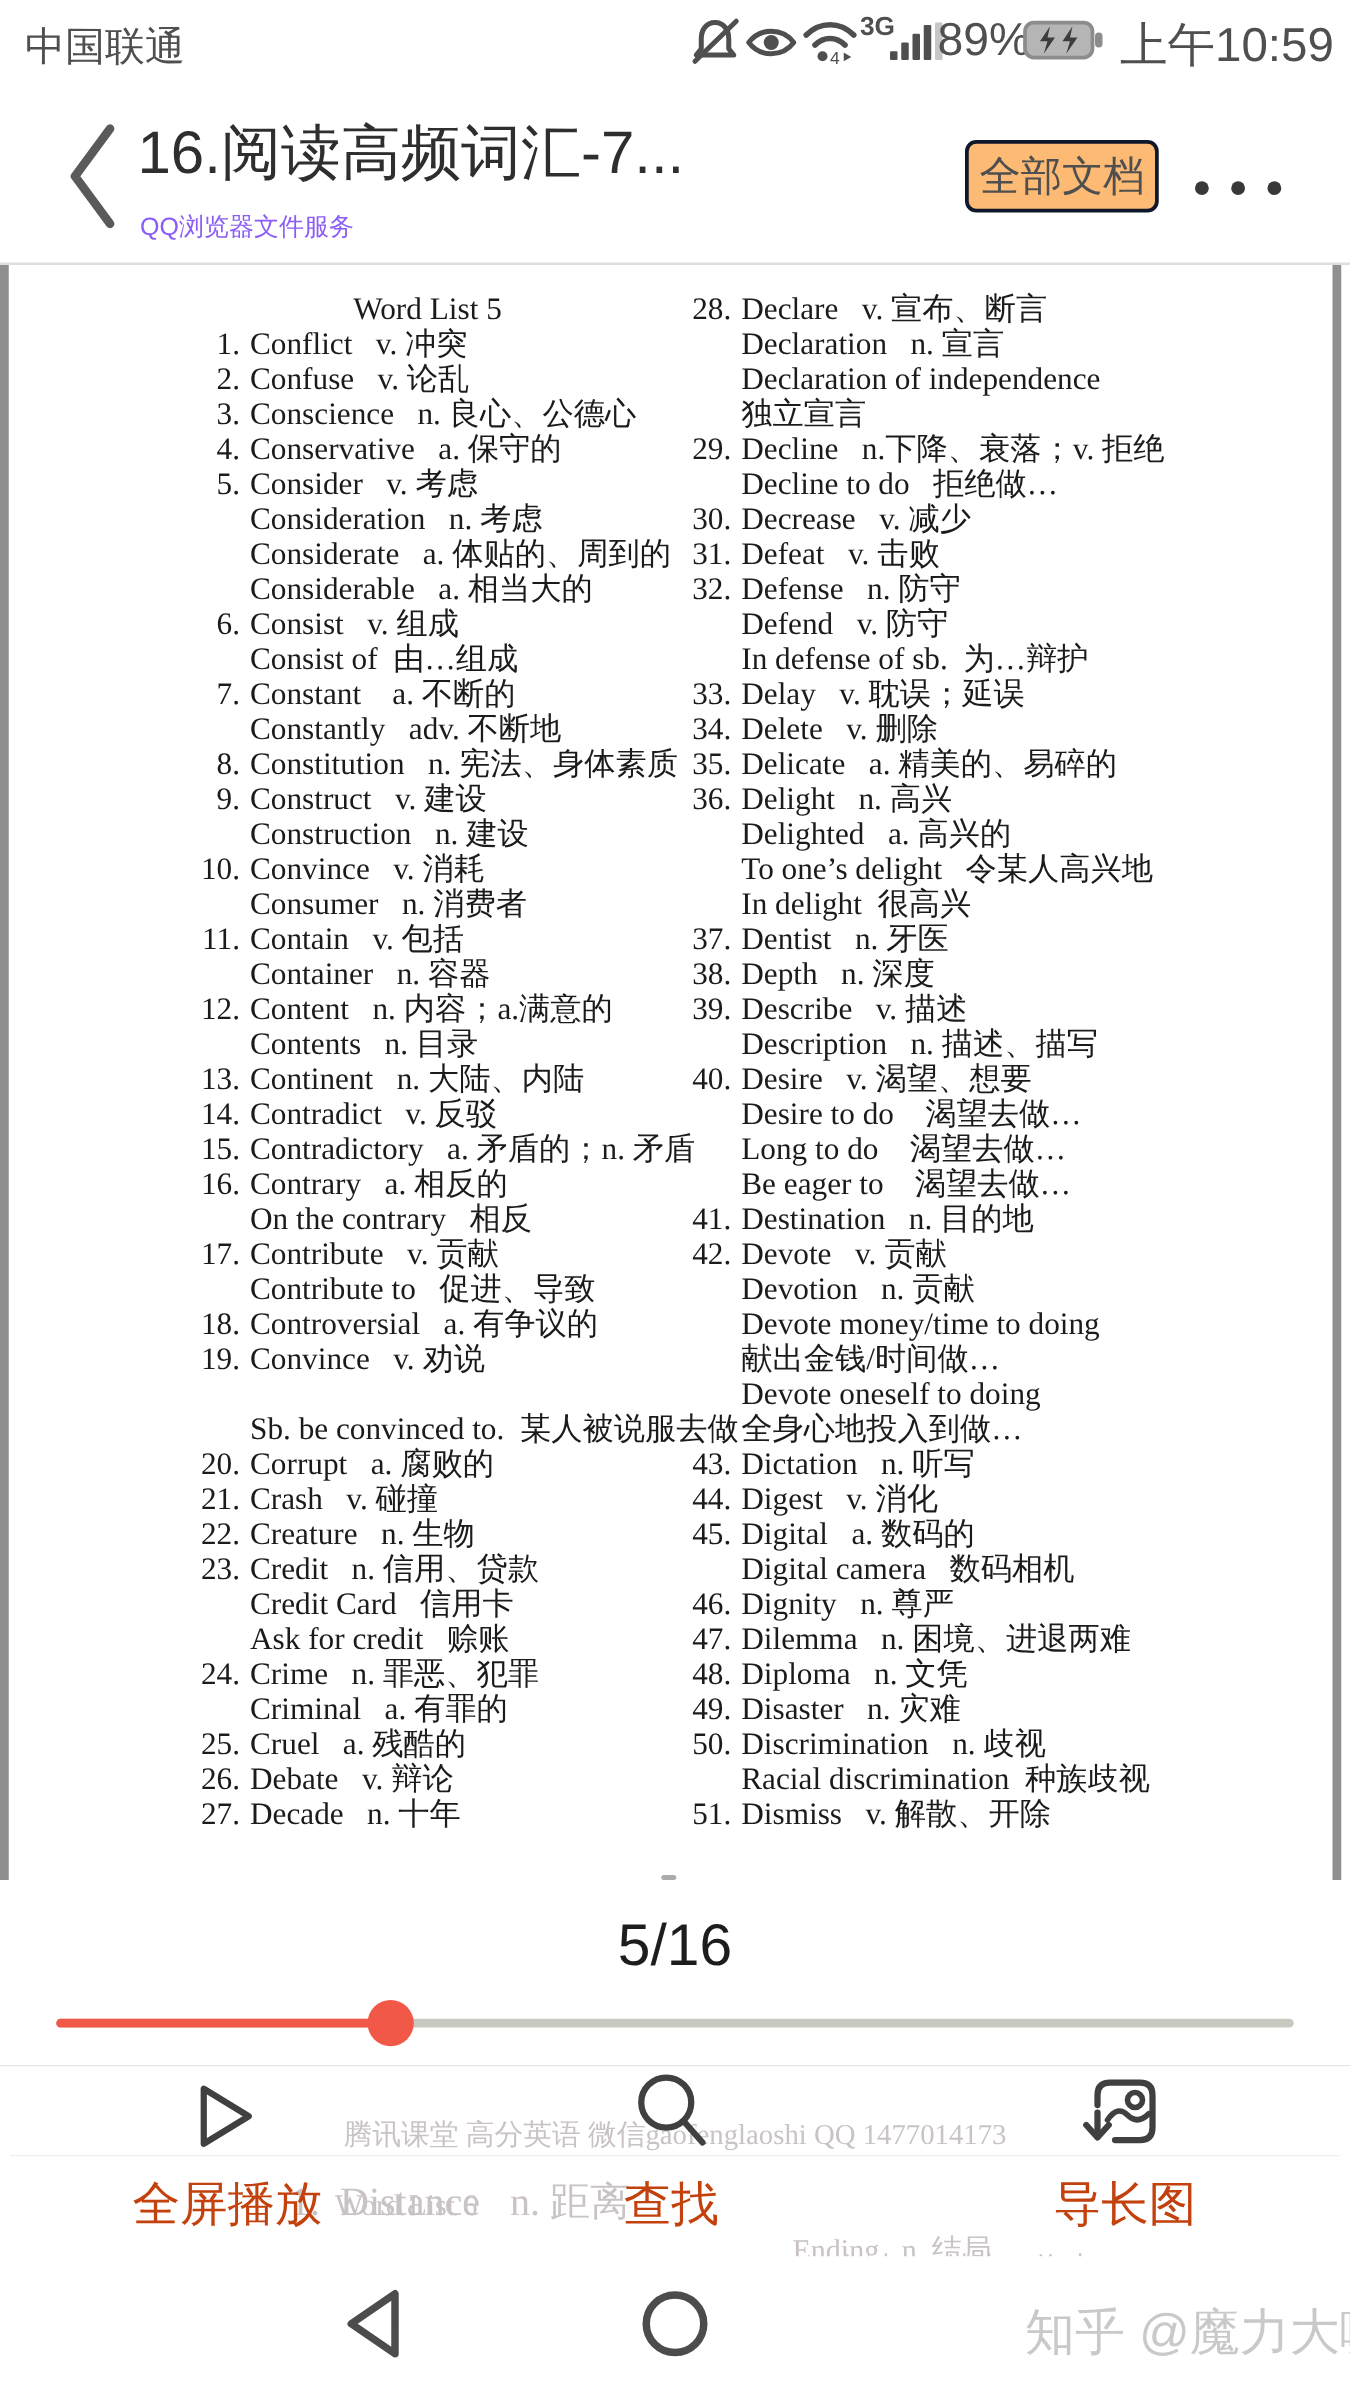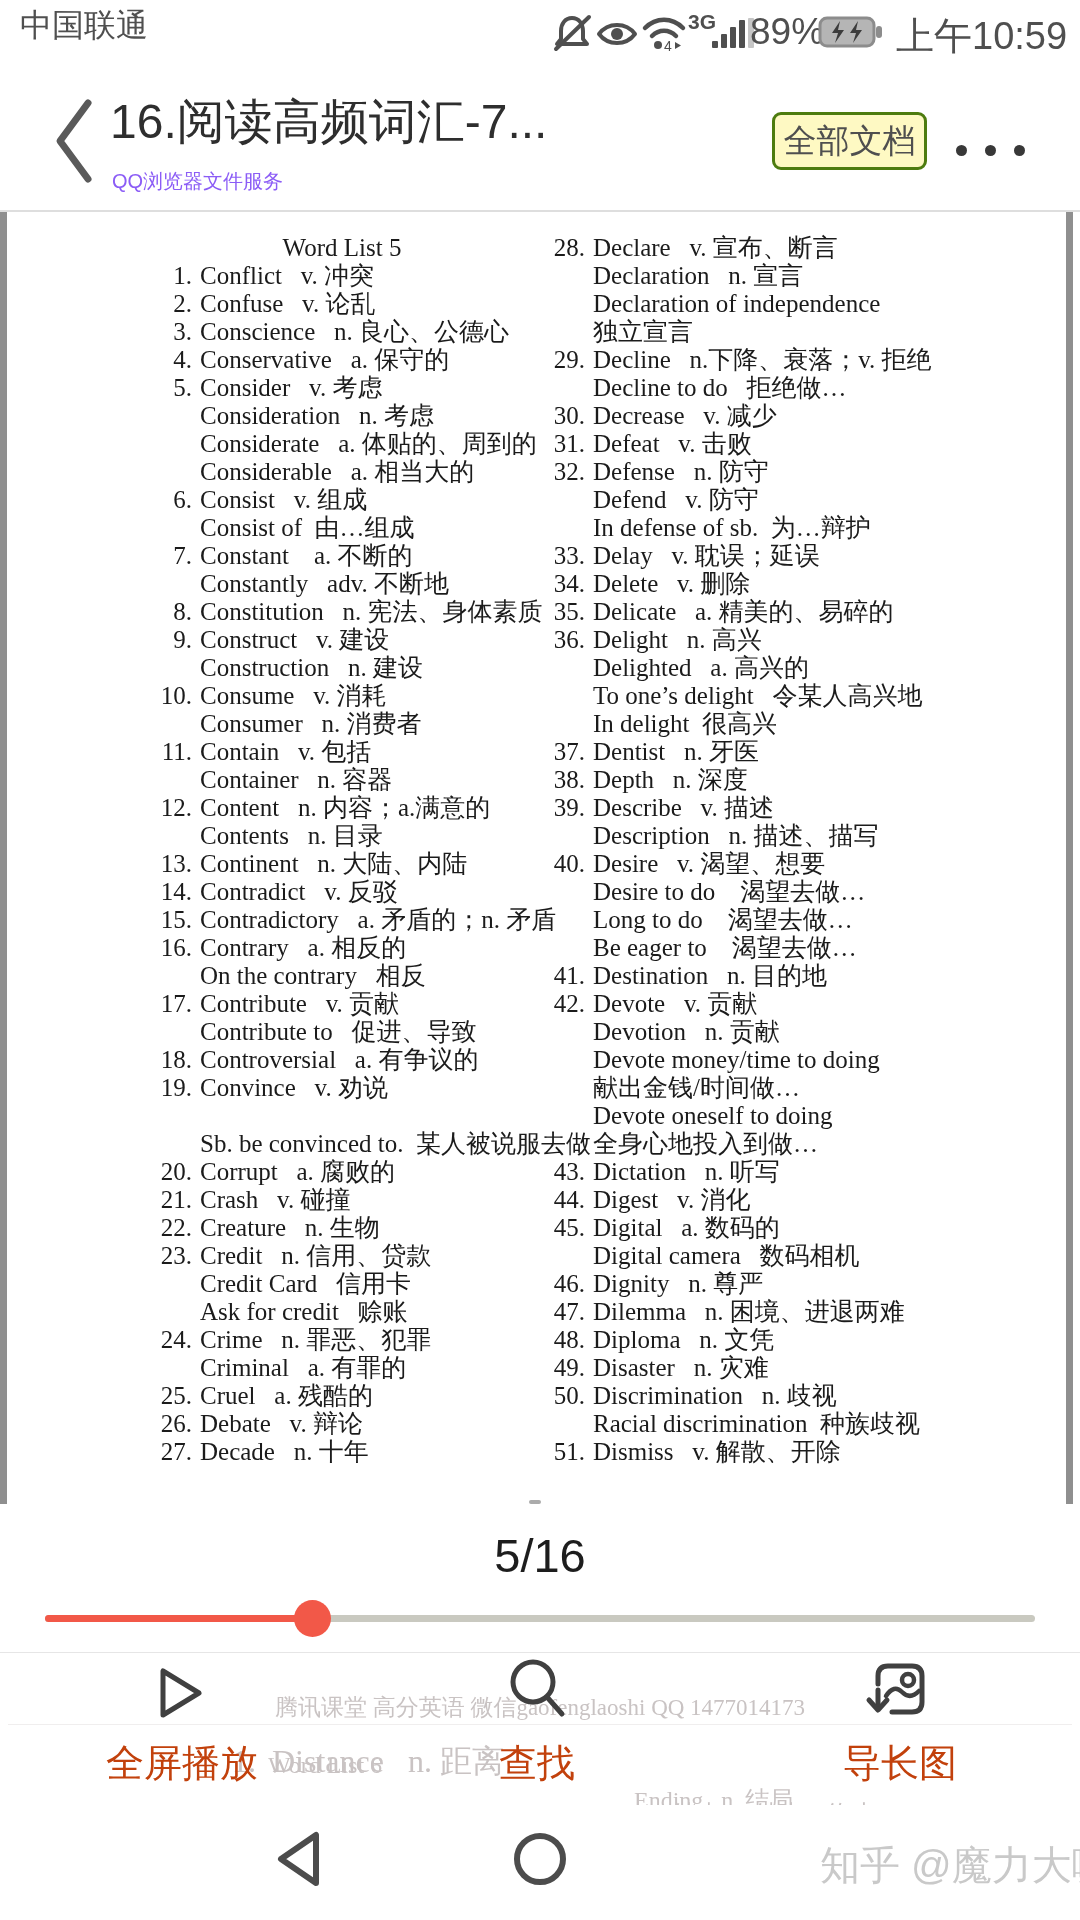--- a/index.html
+++ b/index.html
@@ -1,34 +1,34 @@
 <!DOCTYPE html>
 <html><head>
 <meta charset="utf-8">
 <style>
   html,body{margin:0;padding:0;background:#fff;}
   #screen{position:relative;width:1080px;height:1920px;background:#ffffff;overflow:hidden;
           font-family:"Liberation Sans","DejaVu Sans",sans-serif;color:#4f4f4f;}
   .abs{position:absolute;}
 
   
-  #carrier{left:20px;top:4px;font-size:32px;color:#4f4f4f;}
+  #carrier{left:20px;top:16px;font-size:32px;color:#4f4f4f;}
   .sicon{color:#4f4f4f;}
   #net-label{left:688px;top:10px;font-size:21px;font-weight:bold;color:#4f4f4f;}
   #sig-bars{left:712px;top:18px;display:flex;align-items:flex-end;gap:3px;height:30px;}
   #sig-bars .b{width:6px;background:#4f4f4f;border-radius:1px;}
   #sig-bars .b.light{background:#c6c6c6;}
   #batt-pct{left:750px;top:11px;font-size:37px;color:#4f4f4f;}
   #clock{left:896px;top:11px;font-size:38px;color:#4f4f4f;}
 
   
   #hdr-title{left:110px;top:90px;font-size:48px;font-weight:400;color:#2e2e2e;white-space:nowrap;}
   #hdr-sub{left:112px;top:168px;font-size:20px;color:#8b5cf6;}
-  #all-docs-btn{left:772px;top:112px;width:155px;height:58px;border:3px solid #4d7c0f;border-radius:9px;
-        background:#fef9c3;display:flex;align-items:center;justify-content:center;
+  #all-docs-btn{left:772px;top:112px;width:155px;height:58px;border:3px solid #0f172a;border-radius:9px;
+        background:#fdba74;display:flex;align-items:center;justify-content:center;
         font-size:33px;color:#4f4f4f;box-sizing:border-box;}
   #more-dots{left:956px;top:145px;display:flex;gap:18px;}
   #more-dots i{width:11px;height:11px;border-radius:50%;background:#383838;}
   #hdr-divider{left:0;top:210px;width:1080px;height:2px;background:#dedede;}
 
   
   #doc{left:0;top:212px;width:1080px;height:1292px;background:#ffffff;}
   .side-strip{top:0;width:7px;height:1292px;background:#8f8f8f;}
   #strip-l{left:0;} #strip-r{left:1066px;}
   .col{position:absolute;top:22px;font-family:"Liberation Serif","DejaVu Serif",serif;
@@ -183,21 +183,21 @@
         <div class="row">
           <span class="num">9.</span>
           <span class="txt">Construct   v. 建设</span>
         </div>
         <div class="row">
           <span class="num"></span>
           <span class="txt">Construction   n. 建设</span>
         </div>
         <div class="row">
           <span class="num">10.</span>
-          <span class="txt">Consume   v. 消耗</span>
+          <span class="txt">Convince   v. 消耗</span>
         </div>
         <div class="row">
           <span class="num"></span>
           <span class="txt">Consumer   n. 消费者</span>
         </div>
         <div class="row">
           <span class="num">11.</span>
           <span class="txt">Contain   v. 包括</span>
         </div>
         <div class="row">

